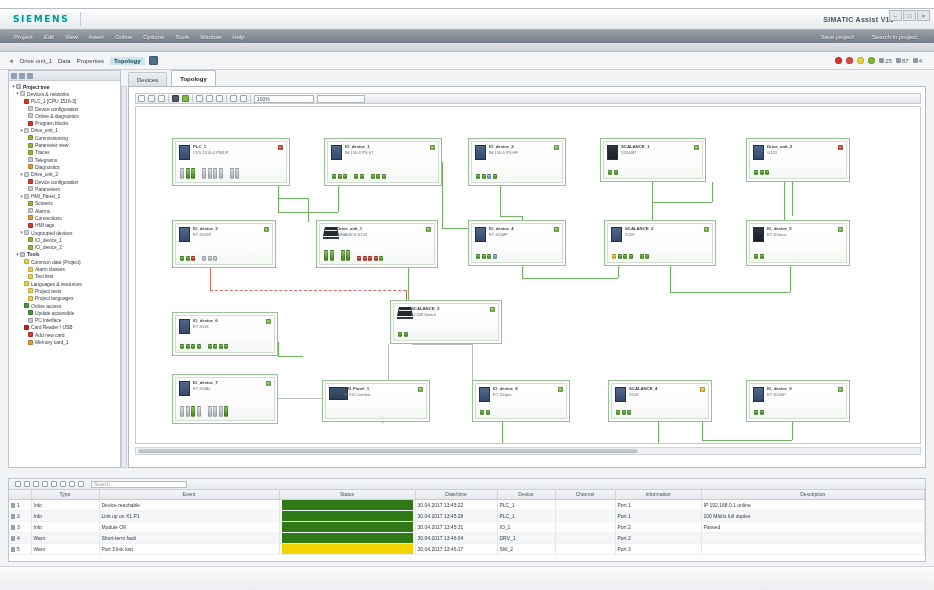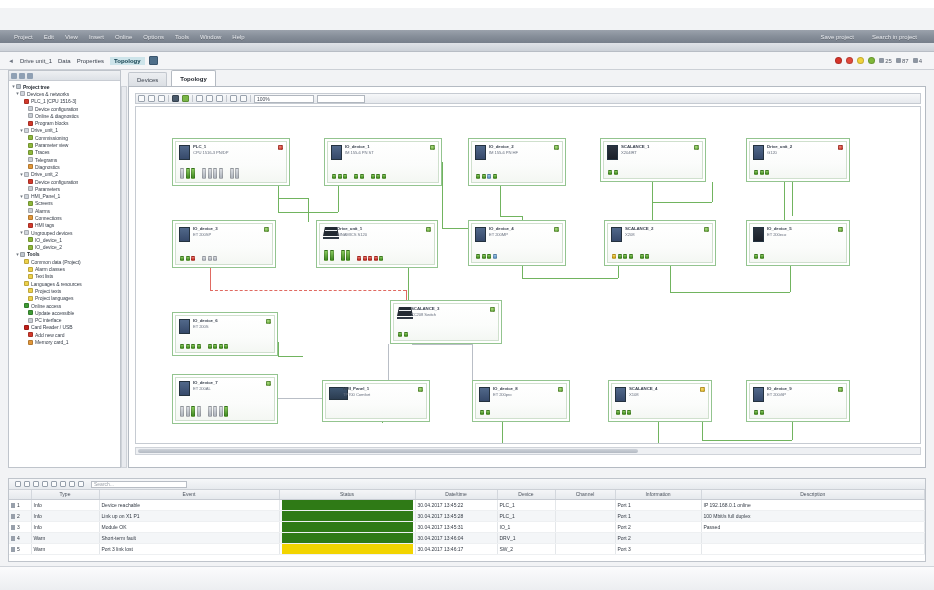--- a/index.html
+++ b/index.html
@@ -280,20 +280,30 @@
     border-top: 1px solid #d0d4da;
   }
   .topshade { position:absolute; left:0; top:0; width:934px; height:8px; background:#ffffff; }
 </style>
 </head>
 <body>
 
 <div id="app">
   <div class="topshade"></div>
 
+  <div class="titlebar">
+    <div class="siemens-logo">SIEMENS</div>
+    <div class="title-sep"></div>
+    <div class="title-right">SIMATIC Assist V13</div>
+    <div class="winbtns">
+      <div class="winbtn">–</div>
+      <div class="winbtn">□</div>
+      <div class="winbtn">×</div>
+    </div>
+  </div>
 
   <div class="menubar" id="menubar">
       <span class="menu-item">Project</span>
       <span class="menu-item">Edit</span>
       <span class="menu-item">View</span>
       <span class="menu-item">Insert</span>
       <span class="menu-item">Online</span>
       <span class="menu-item">Options</span>
       <span class="menu-item">Tools</span>
       <span class="menu-item">Window</span>

